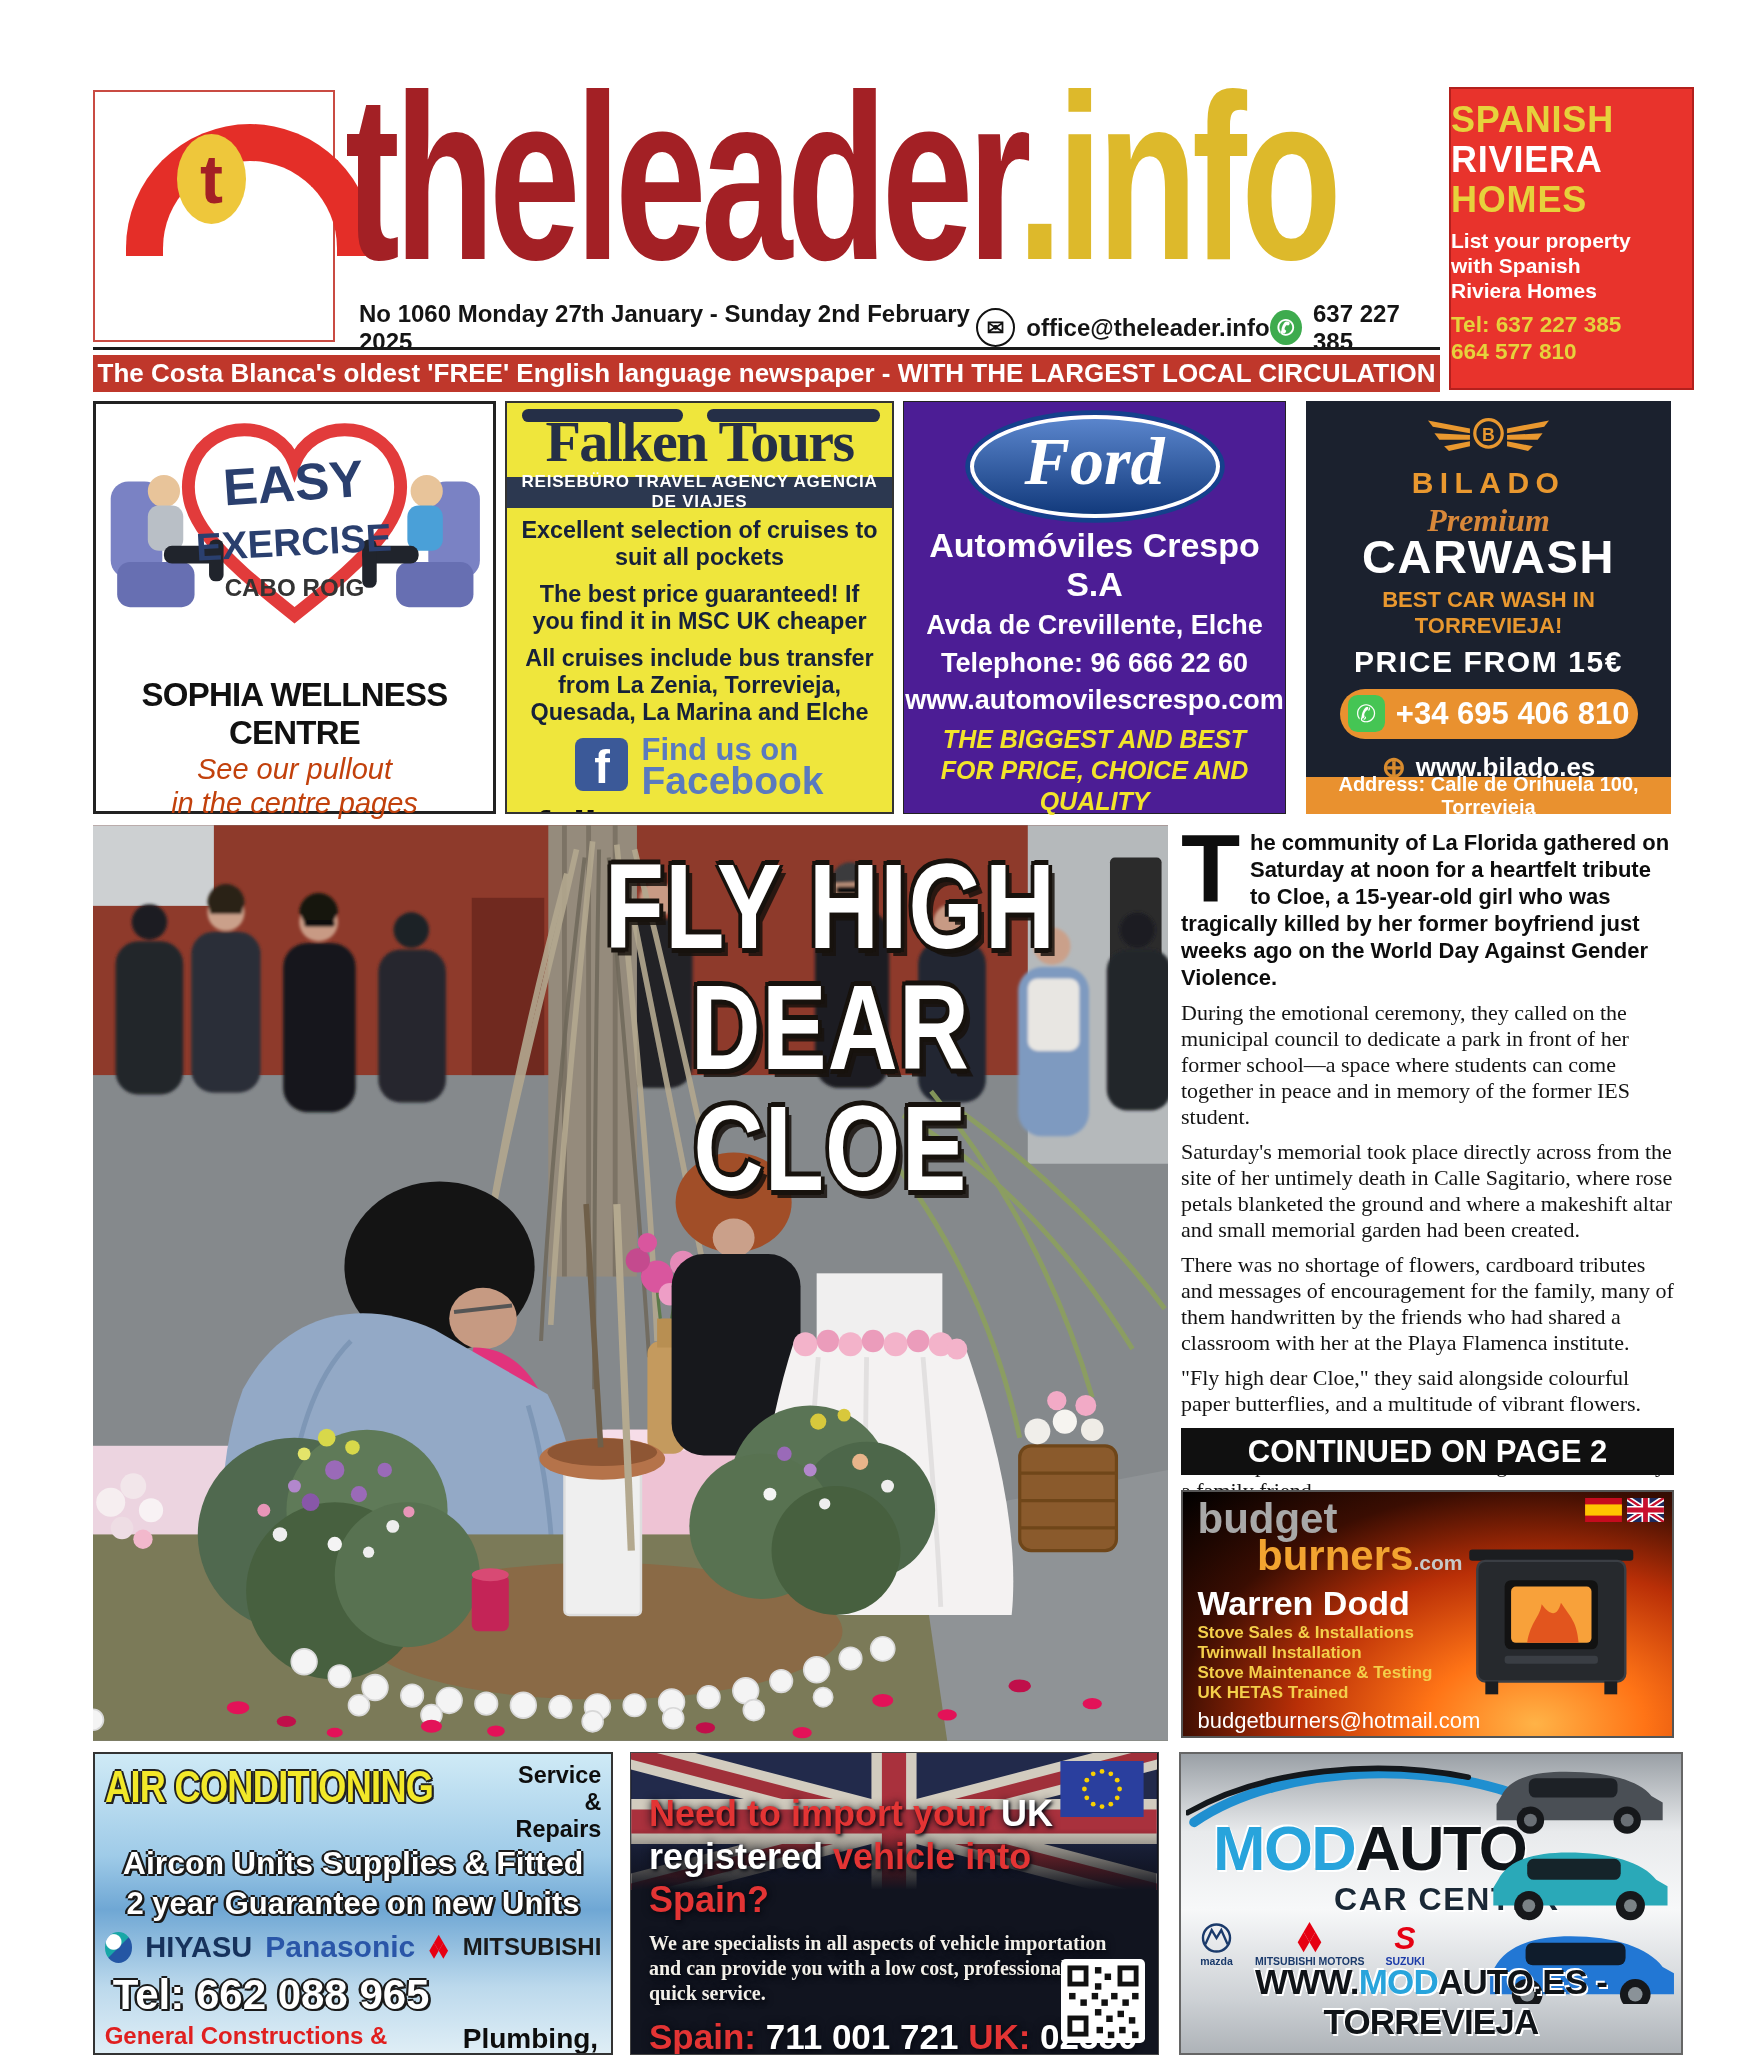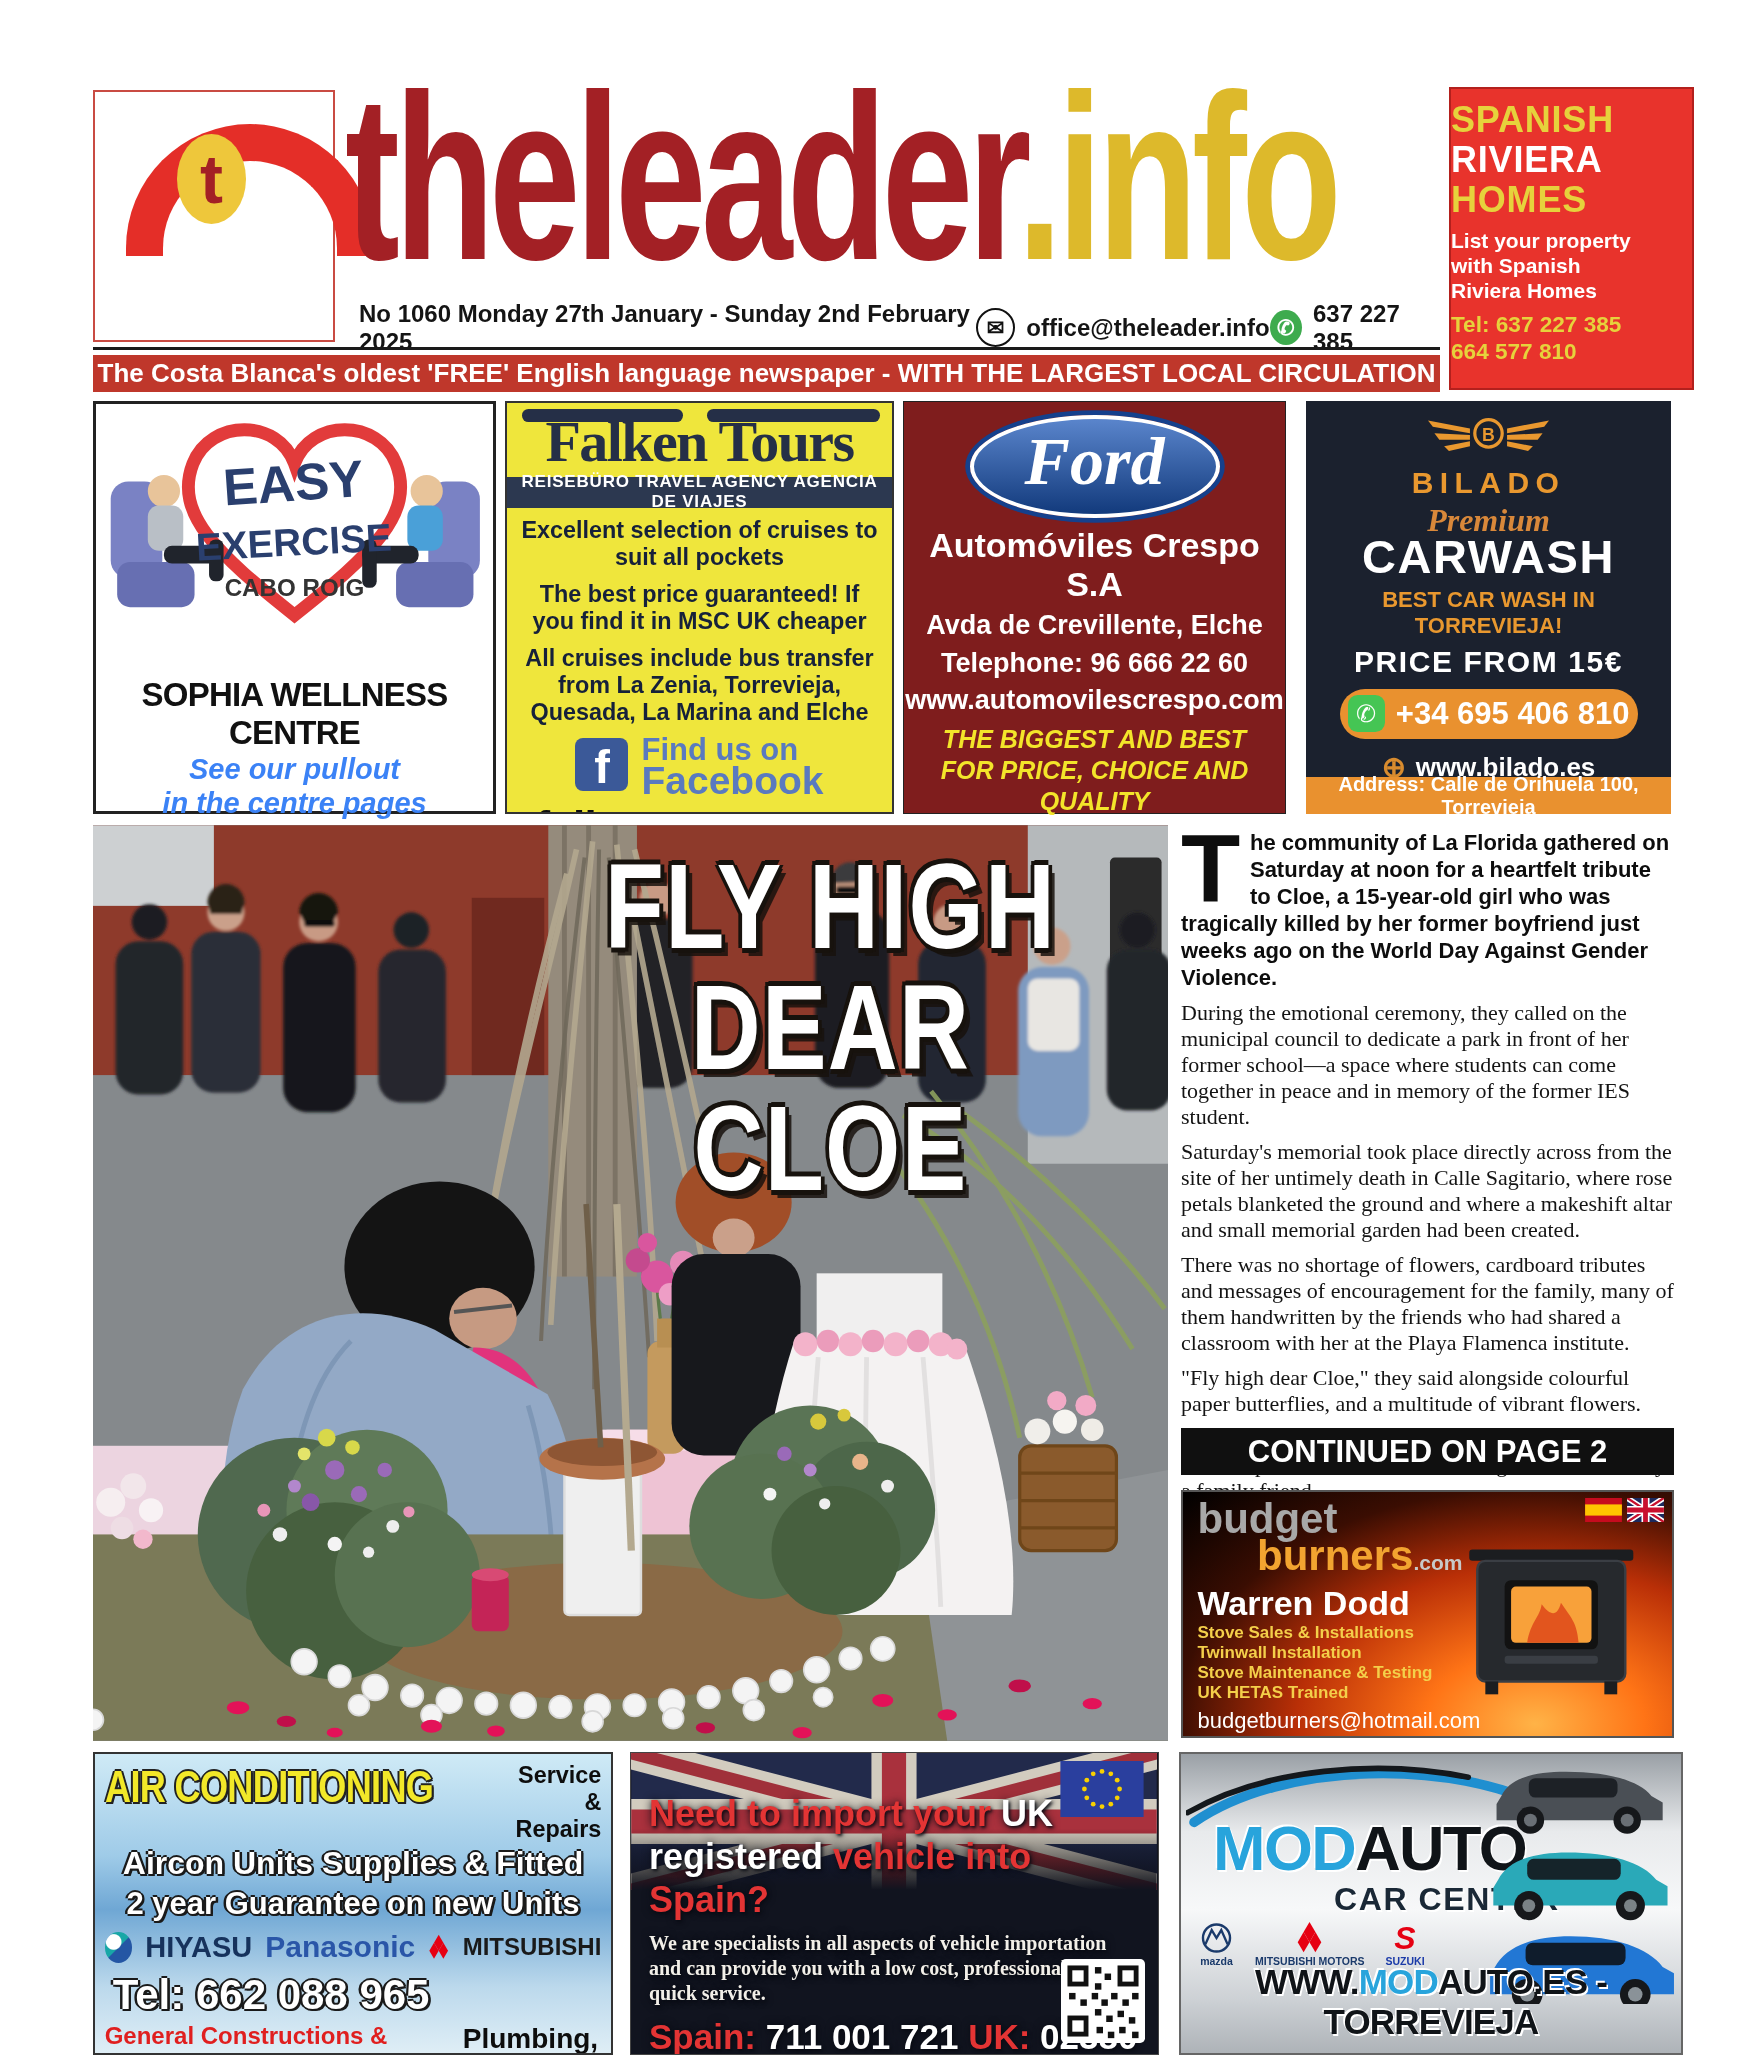--- a/index.html
+++ b/index.html
@@ -38,40 +38,40 @@
   .riv-t{font-weight:900;font-size:36px;line-height:40px;color:#e6d23c;letter-spacing:0.8px;}
   .riv-t.white{color:#fff;}
   .riv-body{margin-top:8px;color:#fff;font-weight:bold;font-size:21px;line-height:25px;}
   .riv-tel{margin-top:8px;color:#e6d23c;font-weight:bold;font-size:22.6px;line-height:27px;}
 
   
   .ad{box-sizing:border-box;}
   .wellness{left:93px;top:401px;width:403px;height:413px;background:#fff;border:3.2px solid #222;
             text-align:center;}
   .well-title{font-weight:900;font-size:33px;letter-spacing:-0.8px;margin-top:3.2px;color:#111;}
-  .well-sub{font-style:italic;font-weight:bold;font-size:29px;line-height:34px;color:#3b82f6;}
+  .well-sub{font-style:italic;font-weight:normal;font-size:29px;line-height:34px;color:#c2410c;}
 
   .falken{left:505px;top:401px;width:389px;height:413px;background:#efe63c;border:2.4px solid #333;
           text-align:center;overflow:hidden;}
   .falken-logo{position:relative;height:69px;margin-top:4.8px;}
   .falken-logo-text{font-family:"Liberation Serif",serif;font-weight:bold;font-size:58px;color:#252f47;
                     letter-spacing:-1.6px;}
   .falken-bar1,.falken-bar2{position:absolute;height:13px;background:#252f47;border-radius:6.4px;top:1.6px;}
   .falken-bar1{left:14.5px;width:161px;}
   .falken-bar2{left:200px;width:173px;}
   .falken-strip{background:#2c3850;color:#fff;font-weight:bold;font-size:17px;letter-spacing:0.8px;
                 height:31px;display:flex;align-items:center;justify-content:center;}
   .falken p{margin:9.7px 11.3px 0 11.3px;font-weight:bold;font-size:23.4px;line-height:27px;color:#16213a;}
   .fb-row{display:flex;align-items:center;justify-content:center;gap:13px;margin-top:8px;}
   .fb-badge{width:53px;height:53px;background:#3b5998;border-radius:8px;color:#fff;font-weight:bold;
             font-size:47px;display:flex;align-items:flex-end;justify-content:center;line-height:48px;}
   .fb-text{color:#5a7abf;font-weight:bold;font-size:31px;line-height:31px;text-align:left;}
   .falken-site{font-weight:900;font-size:44px;color:#0d0d0d;margin-top:6.4px;letter-spacing:-0.8px;}
 
-  .ford{left:903px;top:401px;width:383px;height:413px;background:#7f1d1d;text-align:center;
+  .ford{left:903px;top:401px;width:383px;height:413px;background:#4c1d95;text-align:center;
         border:1.6px solid #222;}
   .ford-oval{margin:13px auto 4.8px auto;width:242px;height:95px;border-radius:50%;
              background:linear-gradient(#5a85cc,#123a7c);border:4px solid #fff;
              box-shadow:0 0 0 4.8px #15408c;display:flex;align-items:center;justify-content:center;}
   .ford-script{font-family:"Liberation Serif",serif;font-style:italic;font-weight:bold;font-size:68px;
                color:#fff;transform:translateY(-4.8px);}
   .ford-name{color:#fff;font-weight:bold;font-size:34px;margin-top:8px;}
   .ford-line{color:#fff;font-weight:bold;font-size:27px;margin-top:6.4px;}
   .ford-tag{color:#f3e52a;font-style:italic;font-weight:bold;font-size:25px;margin-top:8px;line-height:31px;}
 

